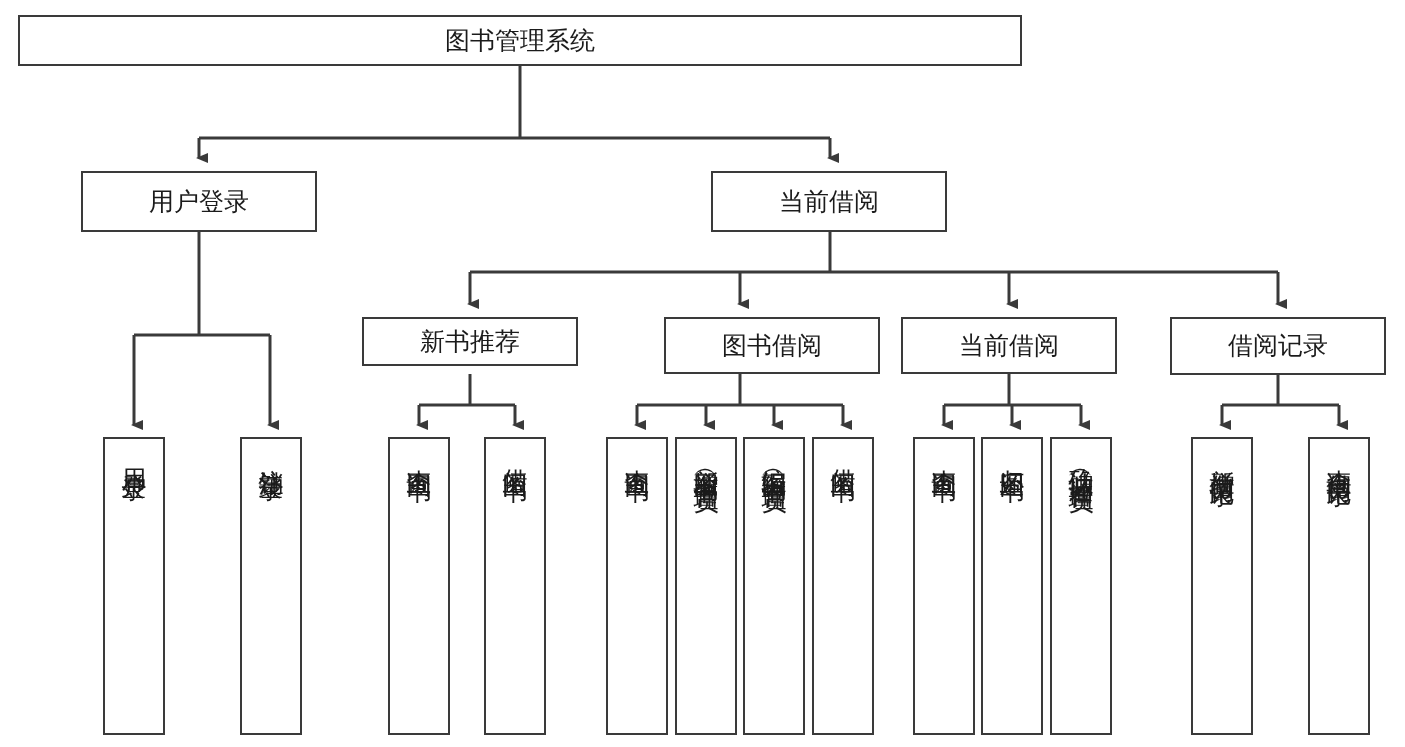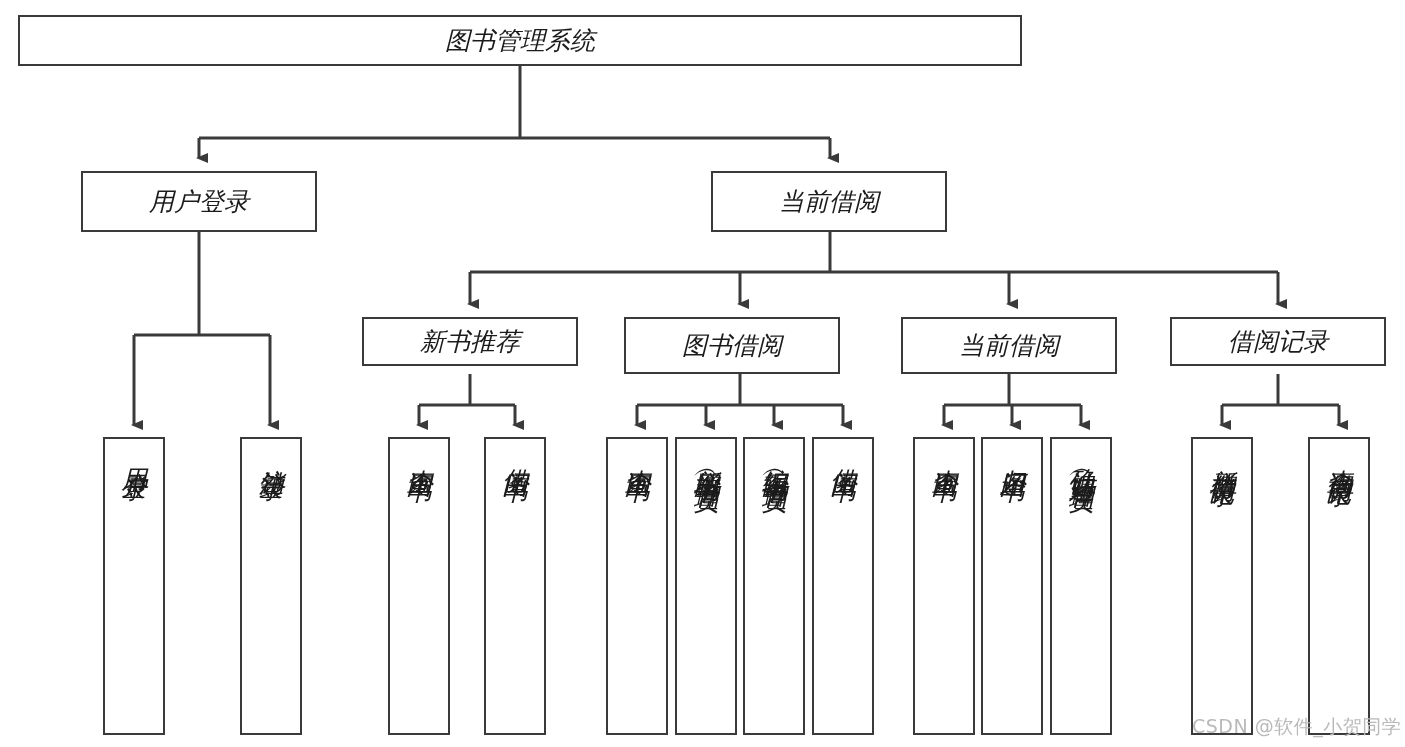--- a/index.html
+++ b/index.html
@@ -33,21 +33,20 @@
     border: 2px solid #3a3a3a;
     display: flex;
     align-items: center;
     justify-content: center;
     color: #1b1b1b;
   }
   .node .label {
     display: block;
     text-align: center;
     line-height: 1.18;
-    font-style: italic;
   }
   
   .node.horiz .label {
     writing-mode: horizontal-tb;
     font-size: 25px;
   }
   #n-root.horiz .label { font-size: 25px; }
   
   .node.vert {
     align-items: flex-start;
@@ -134,29 +133,29 @@
   </div>
 
   <div class="node horiz" style="left:711px; top:171px; width:236px; height:61px;">
     <span class="label">当前借阅</span>
   </div>
 
   <div class="node horiz" style="left:362px; top:317px; width:216px; height:49px;">
     <span class="label">新书推荐</span>
   </div>
 
-  <div class="node horiz" style="left:624px; top:317px; width:216px; height:57px;align-items:center;">
+  <div class="node horiz" style="left:664px; top:317px; width:216px; height:57px;align-items:center;">
     <span class="label">图书借阅</span>
   </div>
 
   <div class="node horiz" style="left:901px; top:317px; width:216px; height:57px;">
     <span class="label">当前借阅</span>
   </div>
 
-  <div class="node horiz" style="left:1170px; top:317px; width:216px; height:49px;">
+  <div class="node horiz" style="left:1170px; top:317px; width:216px; height:58px;">
     <span class="label">借阅记录</span>
   </div>
 
   <div class="node vert" style="left:103px; top:437px; width:62px; height:298px;">
     <span class="label">用户登录</span>
   </div>
 
   <div class="node vert" style="left:240px; top:437px; width:62px; height:298px;">
     <span class="label">注销登录</span>
   </div>
@@ -198,15 +197,14 @@
   </div>
 
   <div class="node vert" style="left:1191px; top:437px; width:62px; height:298px;">
     <span class="label">新增借阅记录</span>
   </div>
 
   <div class="node vert" style="left:1308px; top:437px; width:62px; height:298px;">
     <span class="label">查询借阅记录</span>
   </div>
 
-  <div class="watermark" style="left:1192px; top:714px;">CSDN @软件_小贺同学</div>
 
 </div>
 
 </body></html>

